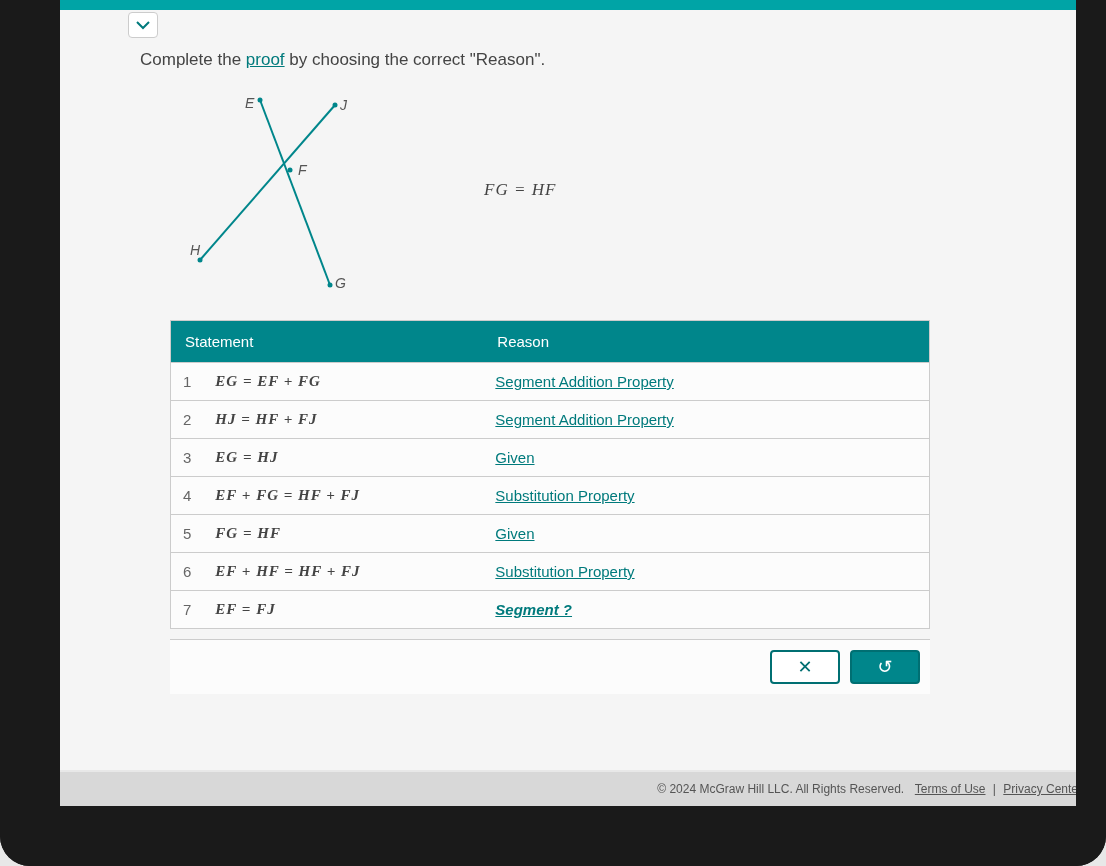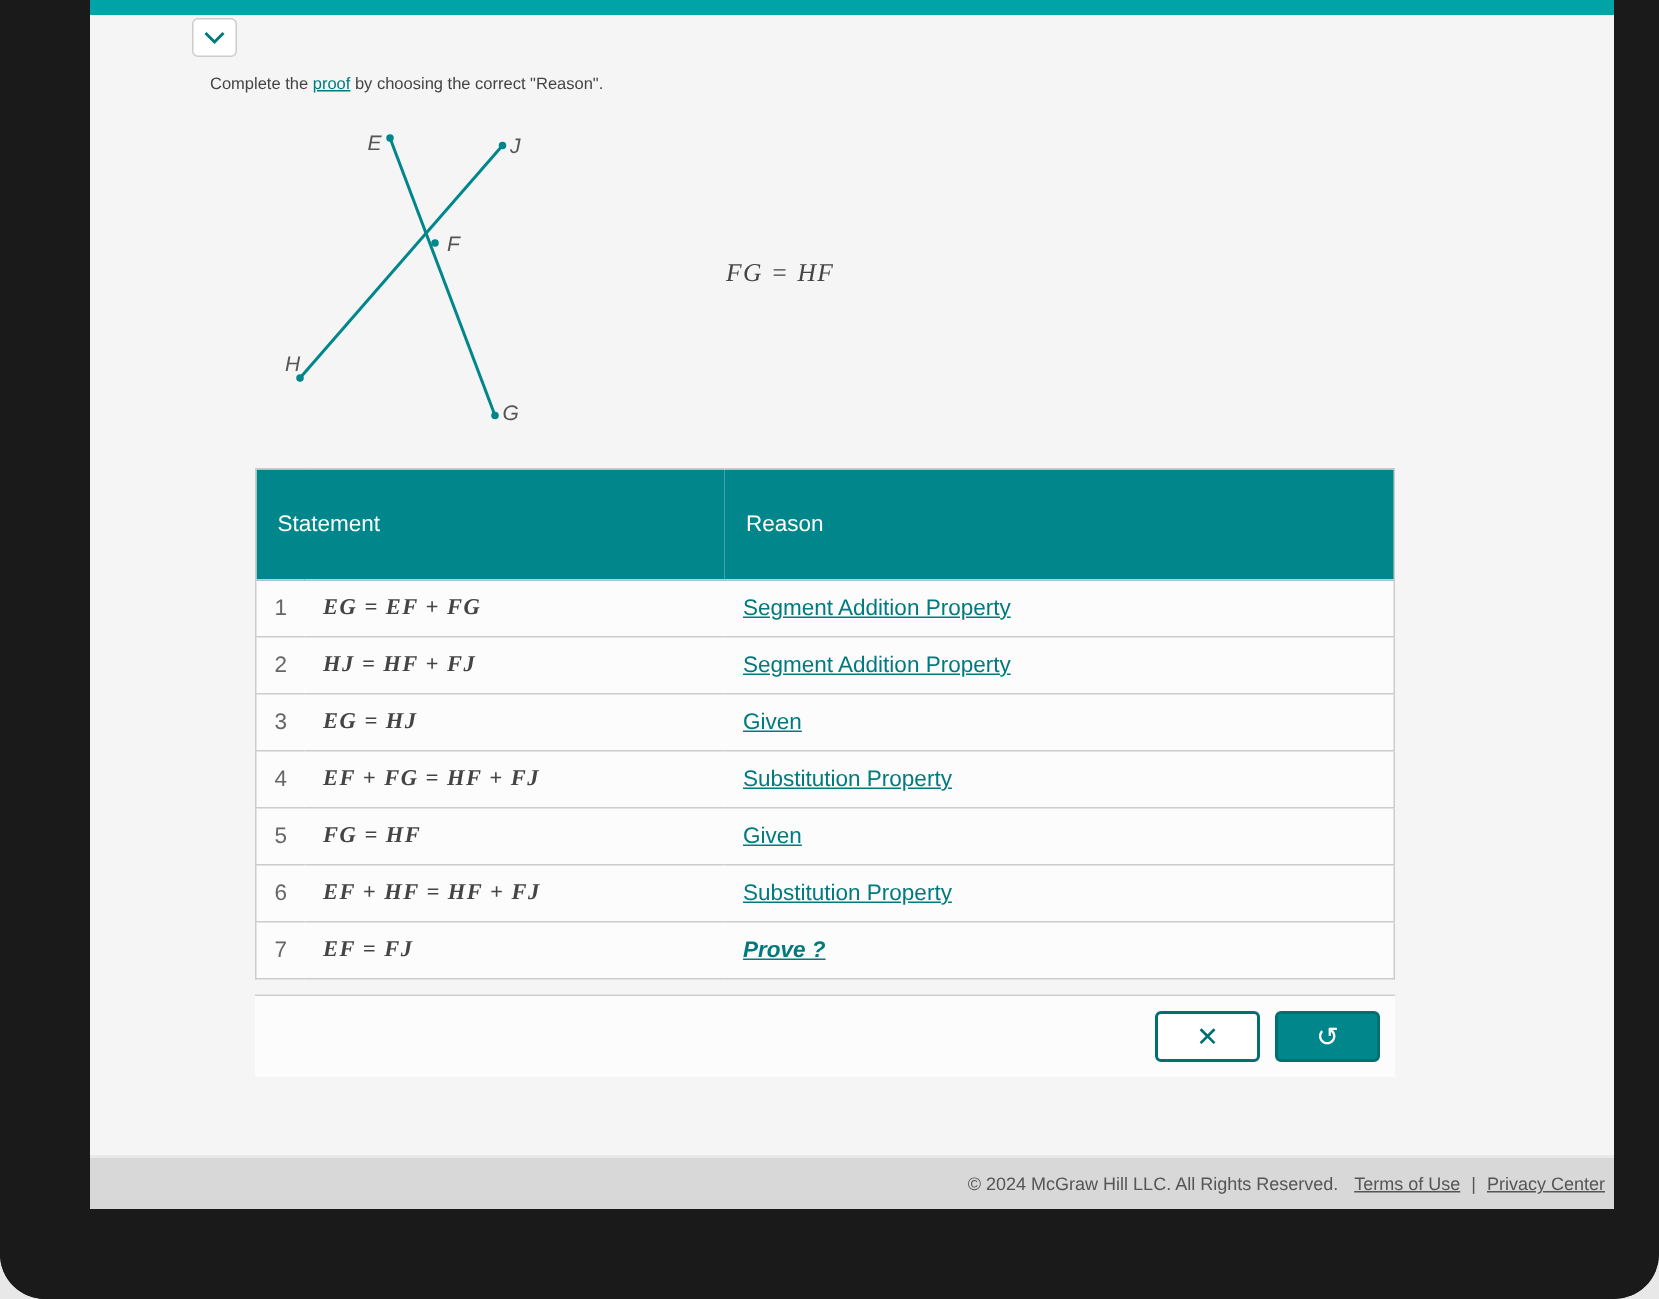--- a/index.html
+++ b/index.html
@@ -30,21 +30,21 @@
     justify-content: center;
     color: #007a7c;
     cursor: pointer;
   }
   .content {
     padding: 40px 60px 10px 140px;
     background: #f5f5f5;
     min-height: 760px;
   }
   .instruction {
-    font-size: 11px;
+    font-size: 17px;
     color: #444;
     margin-bottom: 20px;
   }
   .instruction a {
     color: #007a7c;
     text-decoration: underline;
   }
   .problem-row {
     display: flex;
     align-items: center;
@@ -67,21 +67,21 @@
     width: 760px;
     margin-left: 30px;
     border-collapse: collapse;
     background: #fcfcfc;
     border: 1px solid #ccc;
   }
   .proof-table th {
     background: #00868b;
     color: #fff;
     text-align: left;
-    padding: 28px 14px;
+    padding: 12px 14px;
     font-weight: normal;
     font-size: 15px;
   }
   .proof-table td {
     border-top: 1px solid #ccc;
     padding: 10px 12px;
     font-size: 15px;
     color: #444;
   }
   .proof-table td.num {
@@ -154,21 +154,21 @@
     border: 1px solid #aaa;
   }
   .pill-solid {
     background: #0f766e;
     color: #fff;
     border: 1px solid #00868b;
   }
   .footer {
     position: absolute;
     bottom: 60px;
-    right: 12px;
+    right: 0;
     left: 0;
     background: #d8d8d8;
     color: #555;
     font-size: 12px;
     text-align: right;
     padding: 10px 20px;
   }
   .footer a { color: #555; text-decoration: underline; margin: 0 4px;}
   .device-frame {
     position:absolute;
@@ -256,21 +256,21 @@
           <td class="reason"><span class="reason-link">Given</span></td>
         </tr>
         <tr>
           <td class="num">6</td>
           <td class="stmt">EF + HF = HF + FJ</td>
           <td class="reason"><span class="reason-link">Substitution Property</span></td>
         </tr>
         <tr>
           <td class="num">7</td>
           <td class="stmt">EF = FJ</td>
-          <td class="reason"><span class="reason-unknown">Prove ?</span></td>
+          <td class="reason"><span class="reason-unknown">Segment ?</span></td>
         </tr>
       </tbody>
   </table>
 
   <div class="action-row">
     <button class="small-btn light">
       <span>✕</span>
     </button>
     <button class="small-btn">
       <span>↺</span>

